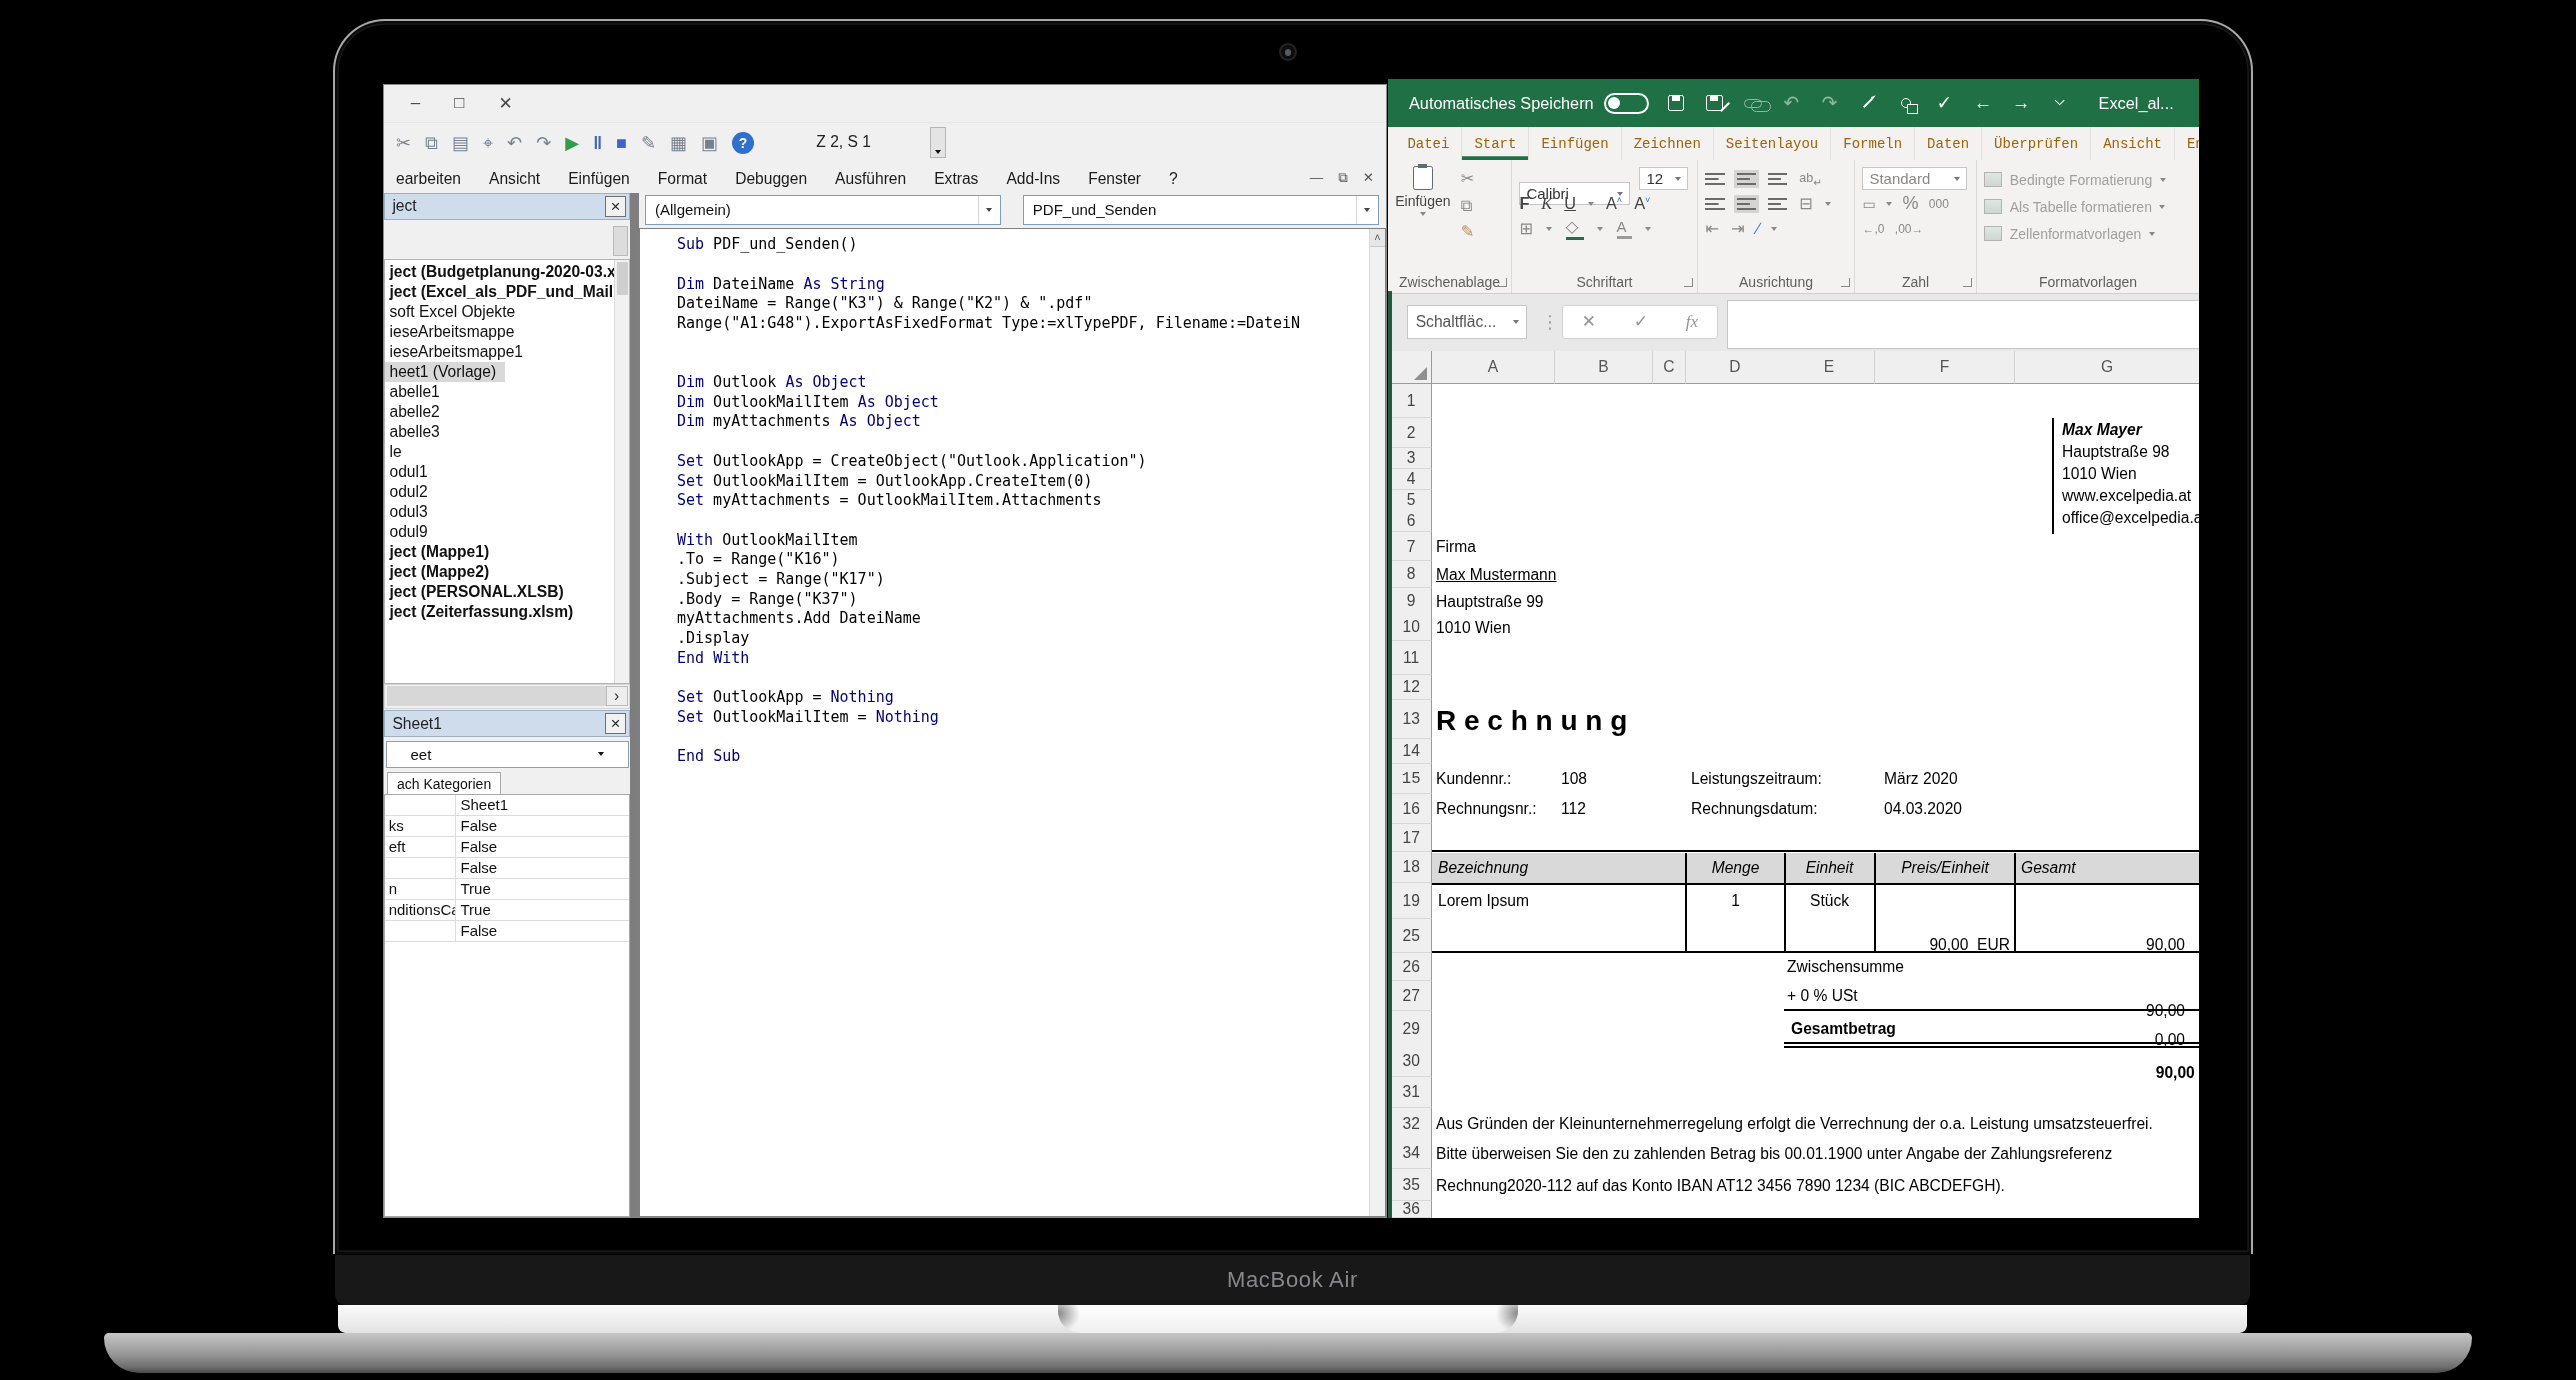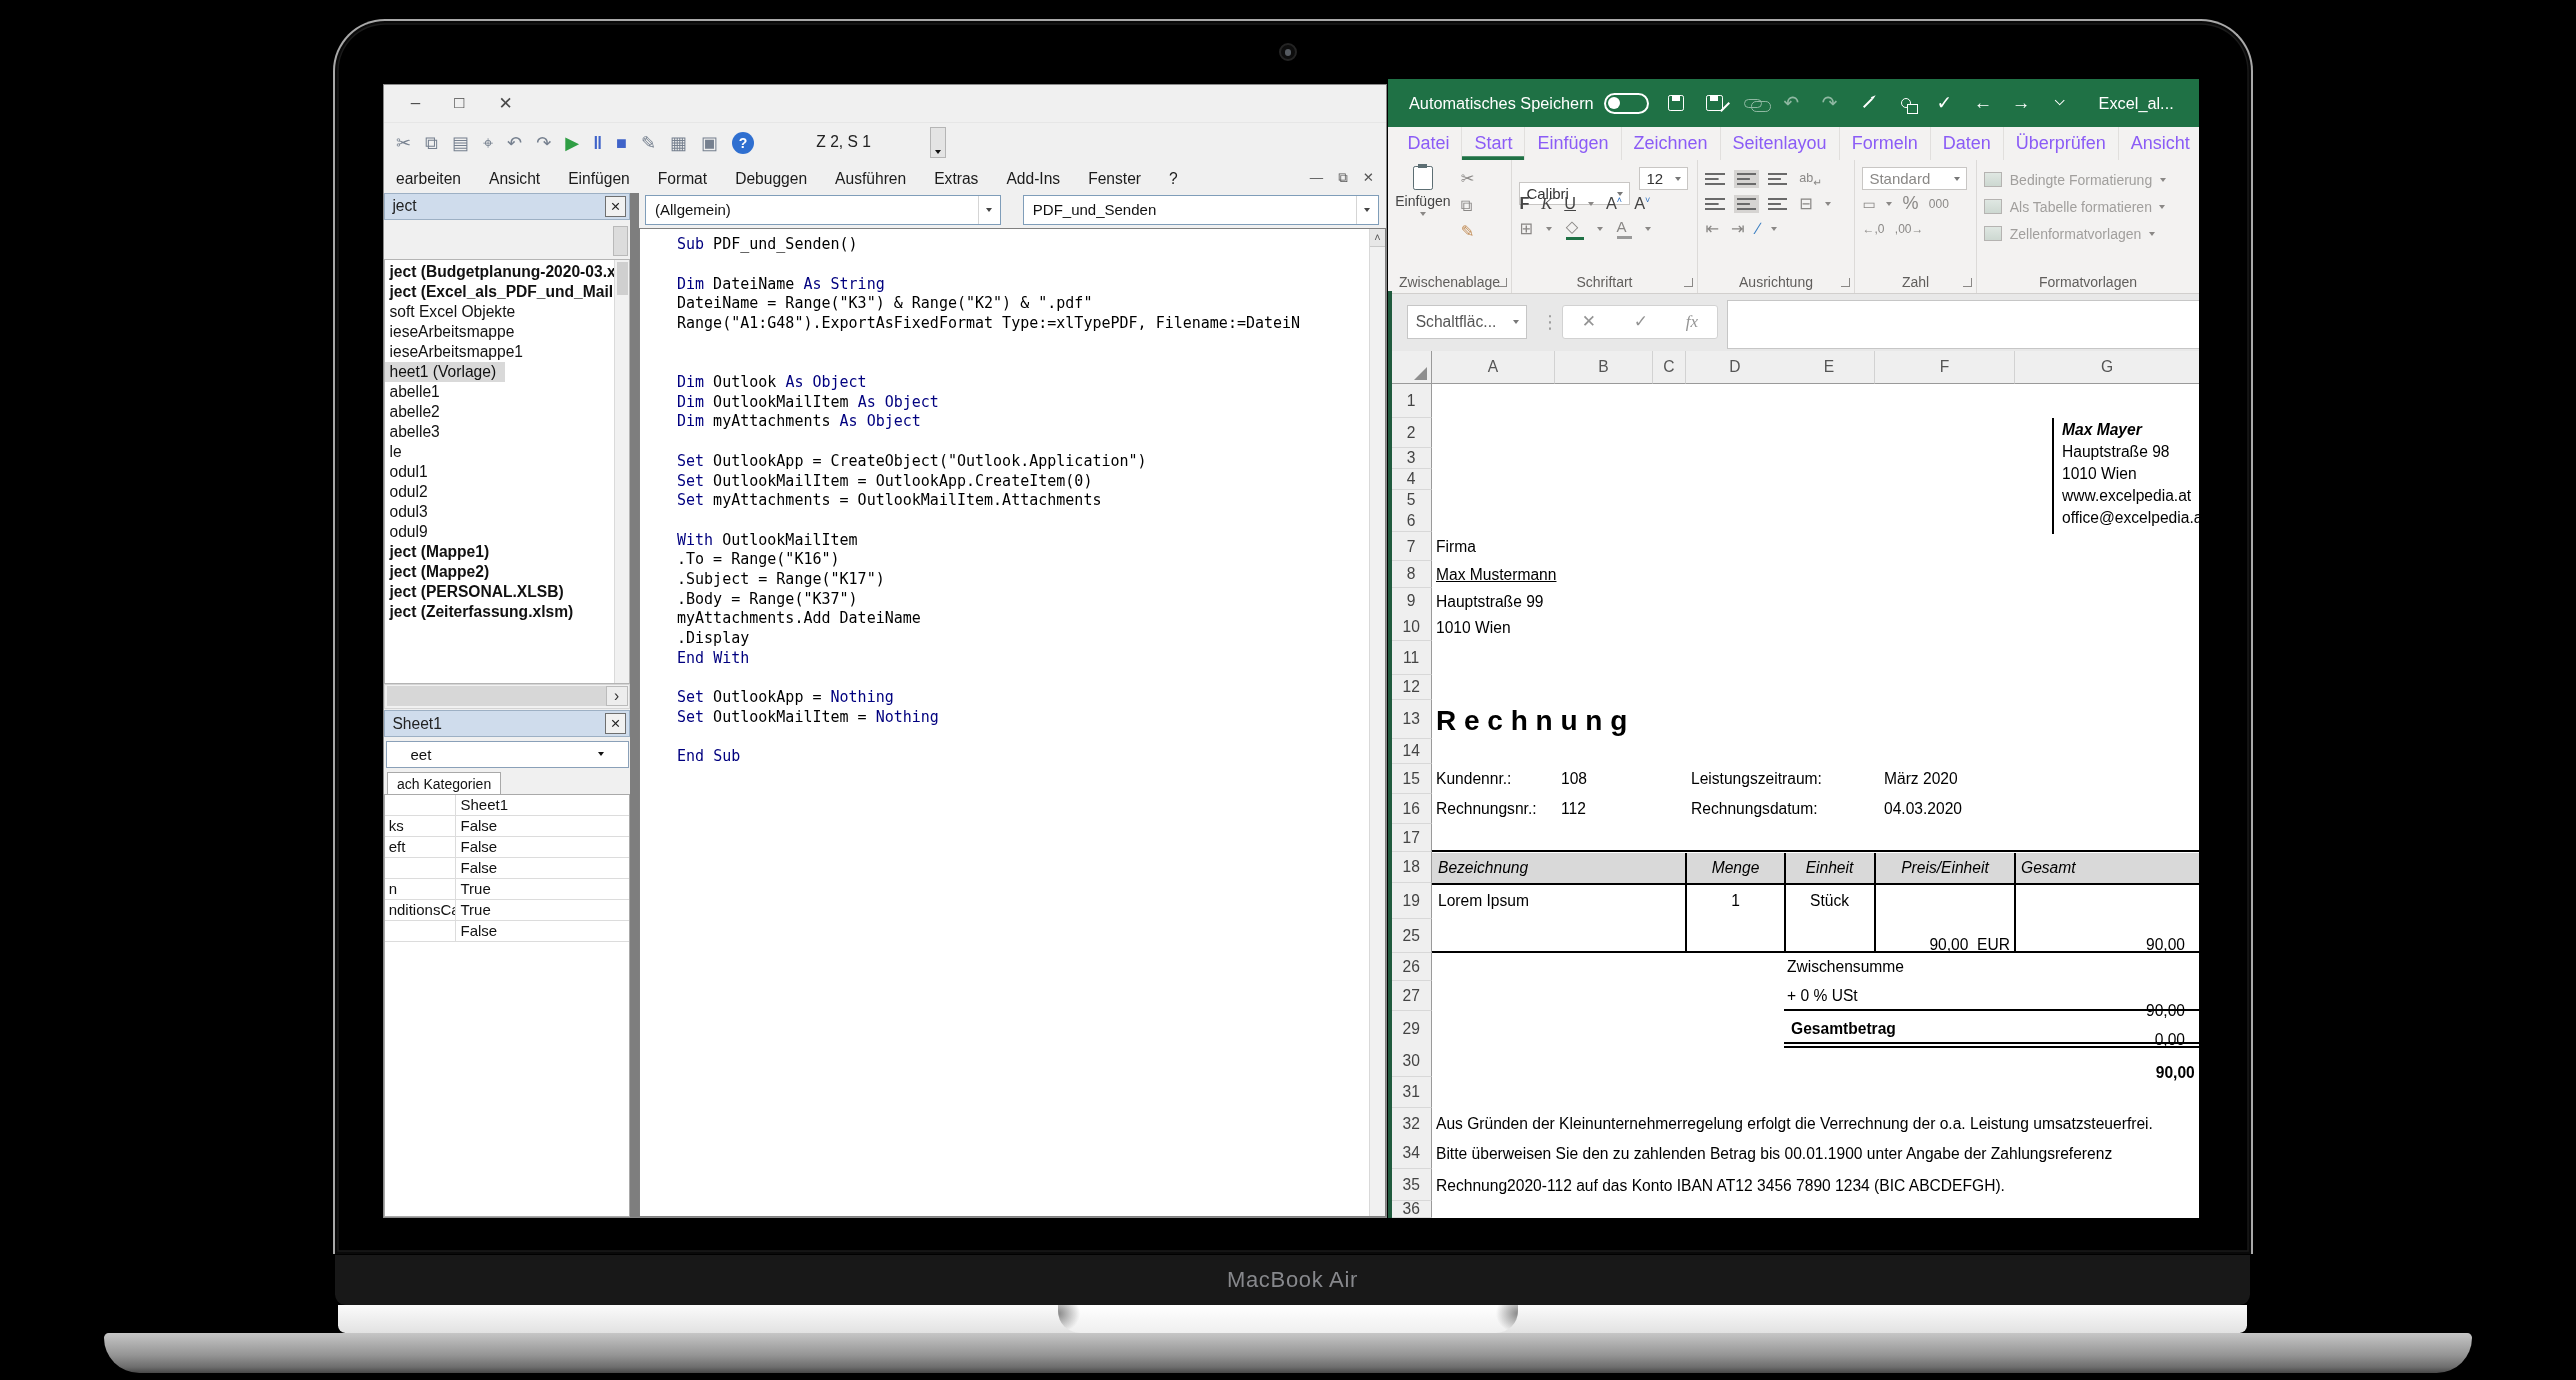--- a/index.html
+++ b/index.html
@@ -101,21 +101,21 @@
   .xi-save::before,.xi-saveas::before{content:"";position:absolute;top:0;left:3px;width:7.4px;height:4.5px;background:#fff;}
   .xi-saveas::after{content:"";position:absolute;right:-4.5px;bottom:-3px;width:2.2px;height:12px;background:#fff;transform:rotate(45deg);}
   .xi-link{width:18px;height:9px;border:1.5px solid #fff;border-radius:5.2px;position:relative;}
   .xi-link::after{content:"";position:absolute;left:6px;top:1.5px;width:18px;height:9px;border:1.5px solid #fff;border-radius:5.2px;}
   .xi-pen{width:12px;height:2.2px;background:#fff;transform:rotate(-45deg);position:relative;}
   .xi-pen::after{content:"";position:absolute;right:-5.2px;top:-0.7px;border-left:5.2px solid #fff;border-top:2.2px solid transparent;border-bottom:1.5px solid transparent;}
   .xi-shapes{width:10.4px;height:10.4px;border:1.5px solid #fff;border-radius:50%;position:relative;}
   .xi-shapes::after{content:"";position:absolute;left:5.2px;top:5.2px;width:9px;height:7.4px;border:1.5px solid #fff;background:#1f7145;}
   .chev{display:inline-block;width:7.4px;height:7.4px;border-right:1.9px solid currentColor;border-bottom:1.9px solid currentColor;transform:rotate(45deg);margin-top:-4.5px;}
   .xl-doc{margin-left:12px;white-space:nowrap;}
-  .xl-tabs{height:33px;background:#f3f2f1;display:flex;align-items:stretch;padding-left:7.4px;color:#8b5cf6;font-size:18px;}
+  .xl-tabs{height:33px;background:#f3f2f1;display:flex;align-items:stretch;padding-left:7.4px;color:#a16207;font-size:14px;font-family:Liberation Mono, monospace;}
   .xl-tab{padding:0 12px;display:flex;align-items:center;border-right:0.7px solid #e1dfdd;white-space:nowrap;}
   .xl-tab.active{box-shadow:inset 0 -3.7px 0 #1f7145;}
   .xl-ribbon{height:134px;background:#f3f2f1;border-bottom:0.7px solid #d1cfcd;display:flex;font-size:14px;color:#444;}
   .rgroup{position:relative;border-right:0.7px solid #dcdad8;padding:6px 6px 24px 7.4px;flex:none;}
   .rlabel{position:absolute;bottom:3.7px;left:0;right:0;text-align:center;color:#605e5c;font-size:14px;white-space:nowrap;}
   .rlaunch{position:absolute;bottom:6px;right:3.7px;width:9px;height:9px;border-right:1.5px solid #8a8886;border-bottom:1.5px solid #8a8886;}
   .gray{color:#8a8886;}
   .rrow{display:flex;align-items:center;gap:9px;height:25px;}
   .rcombo{background:#fff;border:0.7px solid #c8c6c4;height:23px;display:flex;align-items:center;padding:0 6px;font-size:15px;color:#333;}
   .rcombo .dd{margin-left:auto;color:#777;}
@@ -543,21 +543,21 @@
             <div class="rownum" style="position: absolute; top: 411px; height: 21px;">5</div>
             <div class="rownum" style="position: absolute; top: 431px; height: 22px;">6</div>
             <div class="rownum" style="position: absolute; top: 454px; height: 28px;">7</div>
             <div class="rownum" style="position: absolute; top: 482px; height: 27px;">8</div>
             <div class="rownum" style="position: absolute; top: 509px; height: 27px;">9</div>
             <div class="rownum" style="position: absolute; top: 535px; height: 27px;">10</div>
             <div class="rownum" style="position: absolute; top: 562px; height: 34px;">11</div>
             <div class="rownum" style="position: absolute; top: 596px; height: 25px;">12</div>
             <div class="rownum" style="position: absolute; top: 621px; height: 39px;">13</div>
             <div class="rownum" style="position: absolute; top: 660px; height: 25px;">14</div>
-            <div class="rownum" style="position: absolute; top: 685px; height: 30px;">15</div>
+            <div class="rownum" style="position: absolute; top: 685px; height: 30px; font-family: Liberation Mono, monospace;">15</div>
             <div class="rownum" style="position: absolute; top: 715px; height: 30px;">16</div>
             <div class="rownum" style="position: absolute; top: 745px; height: 28px;">17</div>
             <div class="rownum" style="position: absolute; top: 773px; height: 31px;">18</div>
             <div class="rownum" style="position: absolute; top: 804px; height: 36px;">19</div>
             <div class="rownum" style="position: absolute; top: 840px; height: 34px;">25</div>
             <div class="rownum" style="position: absolute; top: 874px; height: 28px;">26</div>
             <div class="rownum" style="position: absolute; top: 902px; height: 30px;">27</div>
             <div class="rownum" style="position: absolute; top: 932px; height: 36px;">29</div>
             <div class="rownum" style="position: absolute; top: 967px; height: 31px;">30</div>
             <div class="rownum" style="position: absolute; top: 998px; height: 31px;">31</div>

